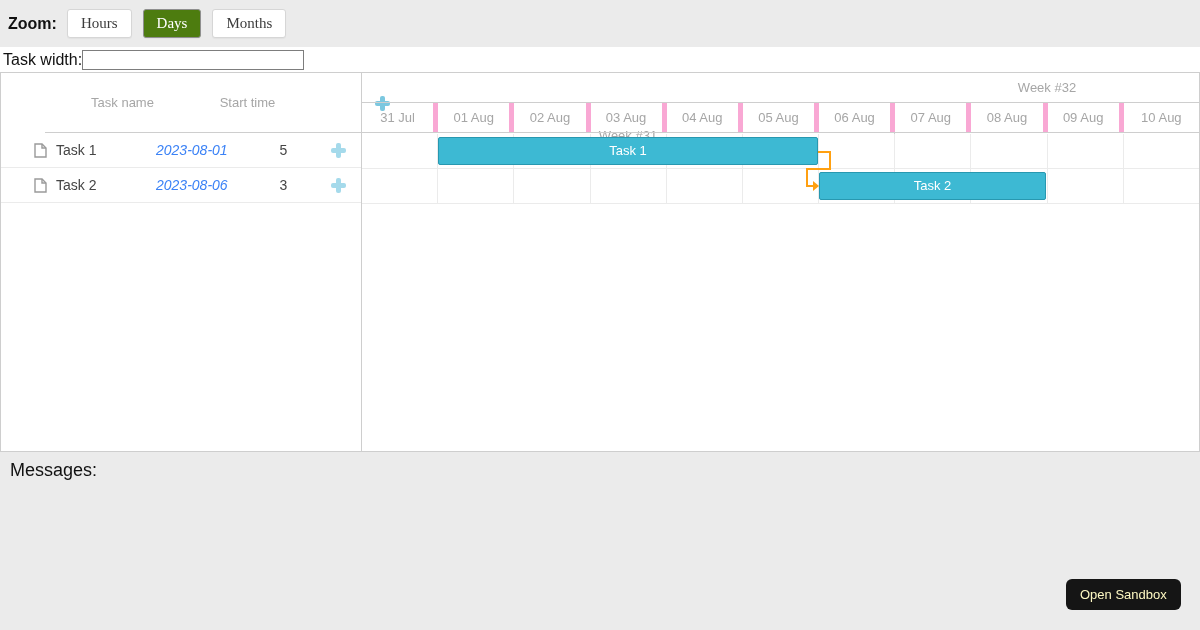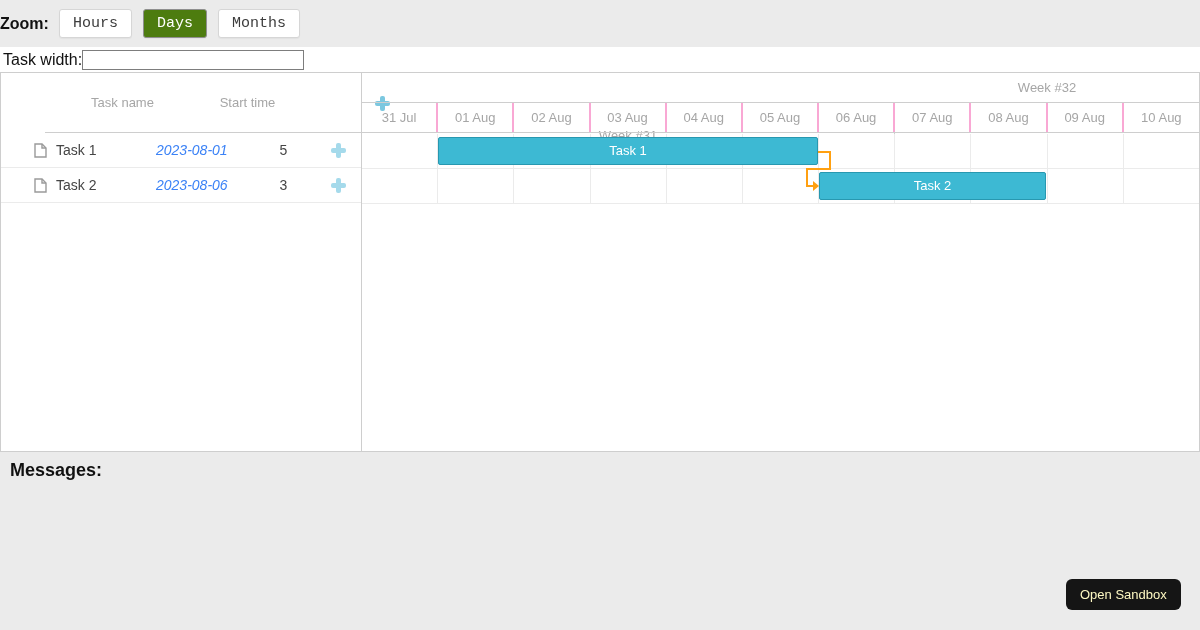--- a/index.html
+++ b/index.html
@@ -3,23 +3,23 @@
 <meta charset="utf-8">
 <style>
   * { box-sizing: border-box; margin: 0; padding: 0; }
   html, body { width: 1200px; height: 630px; }
   body { font-family: "Liberation Sans", sans-serif; background: #ebebeb; }
 
   .page { position: relative; width: 1200px; height: 630px; background: #ebebeb; overflow: hidden; }
 
   
   .toolbar { position: absolute; top: 0; left: 0; width: 1200px; height: 47px;
-             display: flex; align-items: center; padding-left: 0; }
+             display: flex; align-items: center; padding-left: 8px; }
   .zoom-label { font-size: 16px; font-weight: bold; color: #111; margin-right: 10px; }
-  .zbtn { font-family: Liberation Mono, monospace; font-size: 15px; color: #3c3c3c;
+  .zbtn { font-family: Liberation Serif, serif; font-size: 15px; color: #3c3c3c;
           background: #ffffff; border: 1px solid #d6d6d6; border-radius: 3px;
           padding: 5px 13px; margin-right: 11px; cursor: pointer; height: 29px;
           box-shadow: 0 1px 1px rgba(0,0,0,0.04); }
   .zbtn.active { background: #4d7c0f; border-color: #8f8f8f; color: #ffffff; }
 
   
   .taskwidth-row { position: absolute; top: 47px; left: 0; width: 1200px; height: 25px;
                    background: #ffffff; display: flex; align-items: center; }
   .tw-label { font-size: 16px; color: #111; margin-left: 3px; }
   .tw-input { width: 222px; height: 20px; border: 1px solid #7d7d7d; background: #fff;
@@ -70,21 +70,21 @@
   .timeline { position: absolute; left: 361px; top: 0; width: 837px; height: 378px; overflow: hidden; }
   .scale-weeks { position: absolute; left: 0; top: 0; width: 837px; height: 30px;
                  border-bottom: 1px solid #cecece; display: flex; }
   .week { height: 29px; line-height: 29px; text-align: center; font-size: 13px; color: #a6a6a6; }
   .week.w1 { width: 533px; border-right: 1px solid #cecece; margin-top: 48px; }
   .week.w2 { width: 304px; }
 
   .scale-days { position: absolute; left: 0; top: 30px; width: 837px; height: 30px;
                 border-bottom: 1px solid #cecece; display: flex; }
   .day { width: 76.18px; flex: 0 0 76.18px; height: 29px; line-height: 29px; text-align: center;
-         font-size: 13px; color: #a6a6a6; border-right: 2px solid #f9a8d4; }
+         font-size: 13px; color: #a6a6a6; border-right: 5px solid #f9a8d4; }
   .day:last-child { border-right: none; flex: 1 1 auto; }
 
   .t-row { position: absolute; left: 0; width: 837px; height: 35px;
            border-bottom: 1px solid #ebebeb; display: flex; }
   .t-row.r0 { top: 61px; }
   .t-row.r1 { top: 96px; }
   .t-cell { width: 76.18px; flex: 0 0 76.18px; height: 34px; border-right: 1px solid #ebebeb; }
   .t-cell:last-child { border-right: none; flex: 1 1 auto; }
 
   
@@ -100,21 +100,21 @@
   .seg.s1 { left: 12px; top: 0;    width: 13px; height: 2px; }
   .seg.s2 { left: 23px; top: 0;    width: 2px;  height: 19px; }
   .seg.s3 { left: 0;    top: 17px; width: 25px; height: 2px; }
   .seg.s4 { left: 0;    top: 17px; width: 2px;  height: 19px; }
   .seg.s5 { left: 0;    top: 34px; width: 8px;  height: 2px; }
   .link .arrow { position: absolute; left: 7px; top: 30px; width: 0; height: 0;
                  border-top: 5px solid transparent; border-bottom: 5px solid transparent;
                  border-left: 6px solid #ffa011; }
 
   
-  .messages { position: absolute; left: 10px; top: 460px; font-size: 18px; font-weight: bold; color: #111; }
+  .messages { position: absolute; left: 10px; top: 460px; font-size: 18px; font-weight: normal; color: #111; }
   .sandbox  { position: absolute; left: 1066px; top: 579px; height: 31px; padding: 0 14px;
               background: #151515; color: #fef9c3; border: none; border-radius: 6px;
               font-family: "Liberation Sans", sans-serif; font-size: 13px; cursor: pointer; }
 </style>
 </head>
 <body>
 
 <div class="page">
 
   <div class="toolbar">

